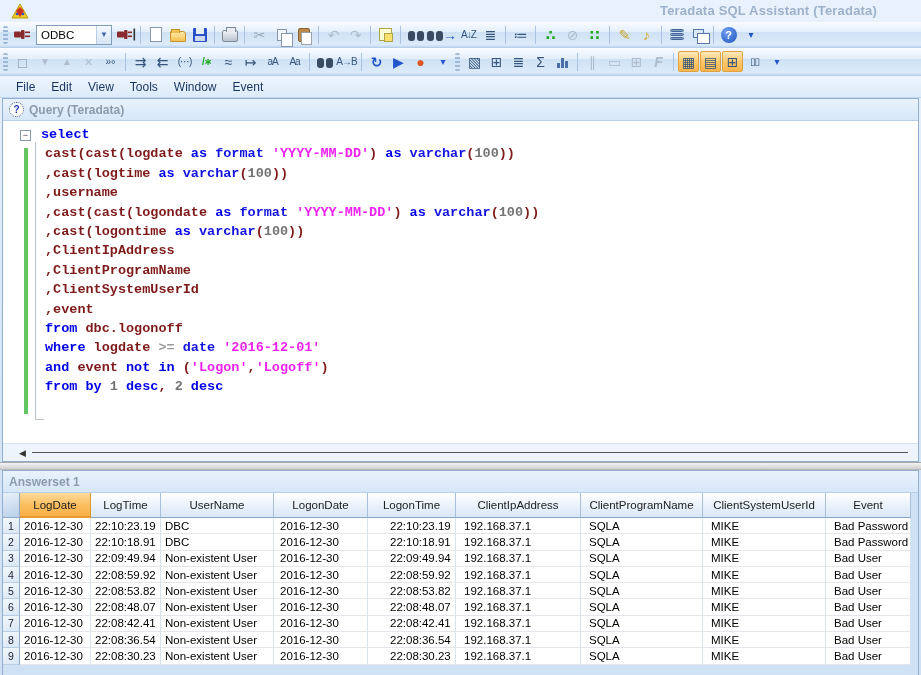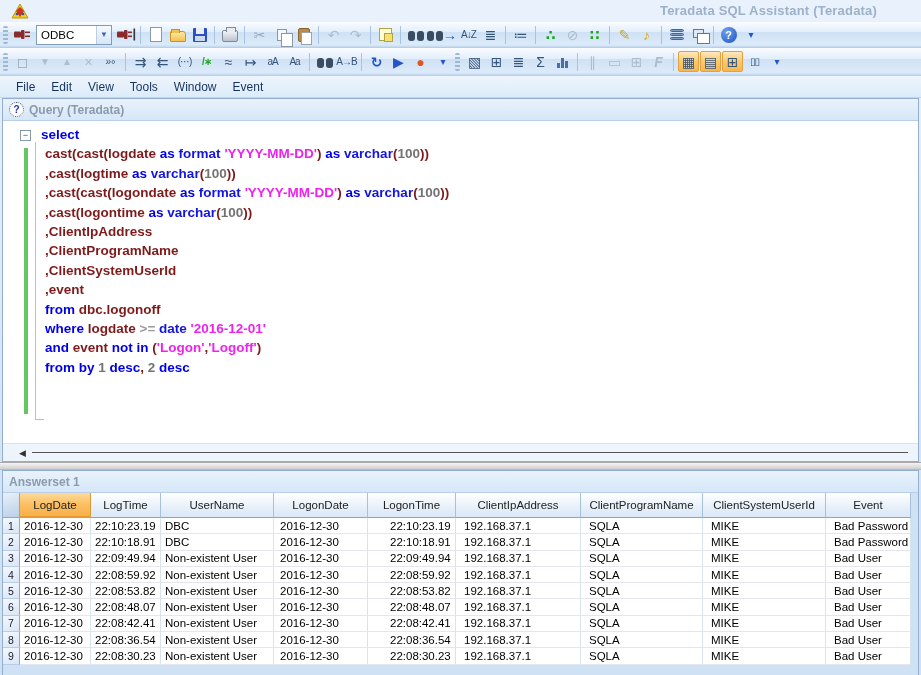--- a/index.html
+++ b/index.html
@@ -82,21 +82,21 @@
            display: inline-flex; align-items: center; justify-content: center; background: #fff; }
 
   
   #sql-body { position: absolute; top: 22px; left: 0; right: 0; bottom: 18px; background: #fff; overflow: hidden; }
   #fold-minus { position: absolute; left: 17px; top: 9px; width: 11px; height: 11px; border: 1px solid #8899aa; background: #fff;
                 font-size: 9px; line-height: 9px; text-align: center; color: #445; }
   #change-bar { position: absolute; left: 21px; top: 27px; width: 4px; height: 266px; background: #63c663; }
   #fold-line { position: absolute; left: 32px; top: 21px; width: 1px; height: 272px; background: #b7bfc8; }
   #fold-elbow { position: absolute; left: 32px; top: 292px; width: 9px; height: 7px; border-left: 1px solid #b7bfc8; border-bottom: 1px solid #b7bfc8; }
   #sql-lines { position: absolute; left: 42px; top: 4px; right: 4px; }
-  .sql-line { font-size: 13.5px; line-height: 19.4px; white-space: pre; font-weight: 600; }
+  .sql-line { font-size: 13.5px; line-height: 19.4px; white-space: pre; font-weight: 600; font-family: Liberation Mono, monospace; }
   .sql-line:first-child { margin-left: -4px; }
   .tk-k { color: #0000e8; font-weight: bold; }
   .tk-f { color: #1414e0; font-weight: 600; }
   .tk-b { color: #7e1a1a; font-weight: bold; }
   .tk-i { color: #7e1a1a; }
   .tk-p { color: #7e1a1a; }
   .tk-s { color: #ee22ee; }
   .tk-n { color: #737373; }
   .tk-o { color: #999999; }
 
@@ -300,20 +300,21 @@
     </div>
     <div id="sql-body">
       <span id="fold-minus">−</span>
       <span id="change-bar"></span>
       <span id="fold-line"></span>
       <span id="fold-elbow"></span>
       <div id="sql-lines">
           <div class="sql-line"><span class="tk-k">select</span></div>
           <div class="sql-line"><span class="tk-b">cast</span><span class="tk-p">(</span><span class="tk-b">cast</span><span class="tk-p">(</span><span class="tk-i">logdate </span><span class="tk-k">as </span><span class="tk-f">format </span><span class="tk-s">'YYYY-MM-DD'</span><span class="tk-p">) </span><span class="tk-k">as </span><span class="tk-f">varchar</span><span class="tk-p">(</span><span class="tk-n">100</span><span class="tk-p">))</span></div>
           <div class="sql-line"><span class="tk-p">,</span><span class="tk-b">cast</span><span class="tk-p">(</span><span class="tk-i">logtime </span><span class="tk-k">as </span><span class="tk-f">varchar</span><span class="tk-p">(</span><span class="tk-n">100</span><span class="tk-p">))</span></div>
+          <div class="sql-line"><span class="tk-p">,</span><span class="tk-i">username</span></div>
           <div class="sql-line"><span class="tk-p">,</span><span class="tk-b">cast</span><span class="tk-p">(</span><span class="tk-b">cast</span><span class="tk-p">(</span><span class="tk-i">logondate </span><span class="tk-k">as </span><span class="tk-f">format </span><span class="tk-s">'YYYY-MM-DD'</span><span class="tk-p">) </span><span class="tk-k">as </span><span class="tk-f">varchar</span><span class="tk-p">(</span><span class="tk-n">100</span><span class="tk-p">))</span></div>
           <div class="sql-line"><span class="tk-p">,</span><span class="tk-b">cast</span><span class="tk-p">(</span><span class="tk-i">logontime </span><span class="tk-k">as </span><span class="tk-f">varchar</span><span class="tk-p">(</span><span class="tk-n">100</span><span class="tk-p">))</span></div>
           <div class="sql-line"><span class="tk-p">,</span><span class="tk-i">ClientIpAddress</span></div>
           <div class="sql-line"><span class="tk-p">,</span><span class="tk-i">ClientProgramName</span></div>
           <div class="sql-line"><span class="tk-p">,</span><span class="tk-i">ClientSystemUserId</span></div>
           <div class="sql-line"><span class="tk-p">,</span><span class="tk-i">event</span></div>
           <div class="sql-line"><span class="tk-k">from </span><span class="tk-i">dbc.logonoff</span></div>
           <div class="sql-line"><span class="tk-k">where </span><span class="tk-i">logdate </span><span class="tk-o">&gt;= </span><span class="tk-f">date </span><span class="tk-s">'2016-12-01'</span></div>
           <div class="sql-line"><span class="tk-k">and </span><span class="tk-i">event </span><span class="tk-k">not in </span><span class="tk-p">(</span><span class="tk-s">'Logon'</span><span class="tk-p">,</span><span class="tk-s">'Logoff'</span><span class="tk-p">)</span></div>
           <div class="sql-line"><span class="tk-k">from by </span><span class="tk-n">1 </span><span class="tk-k">desc</span><span class="tk-p">, </span><span class="tk-n">2 </span><span class="tk-k">desc</span></div>

